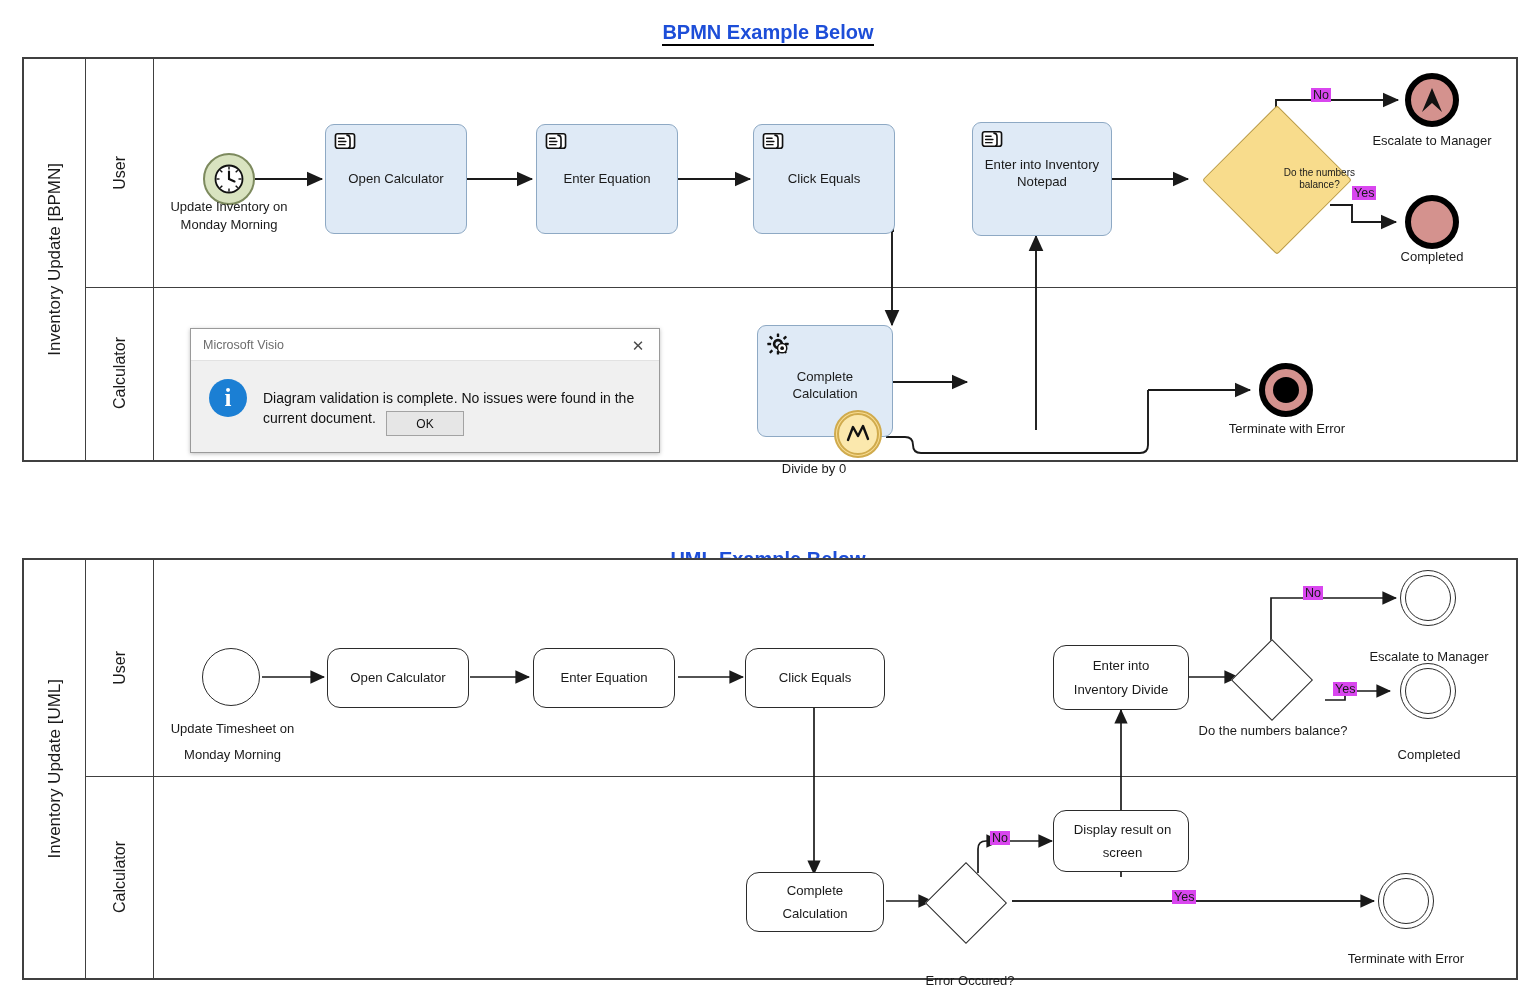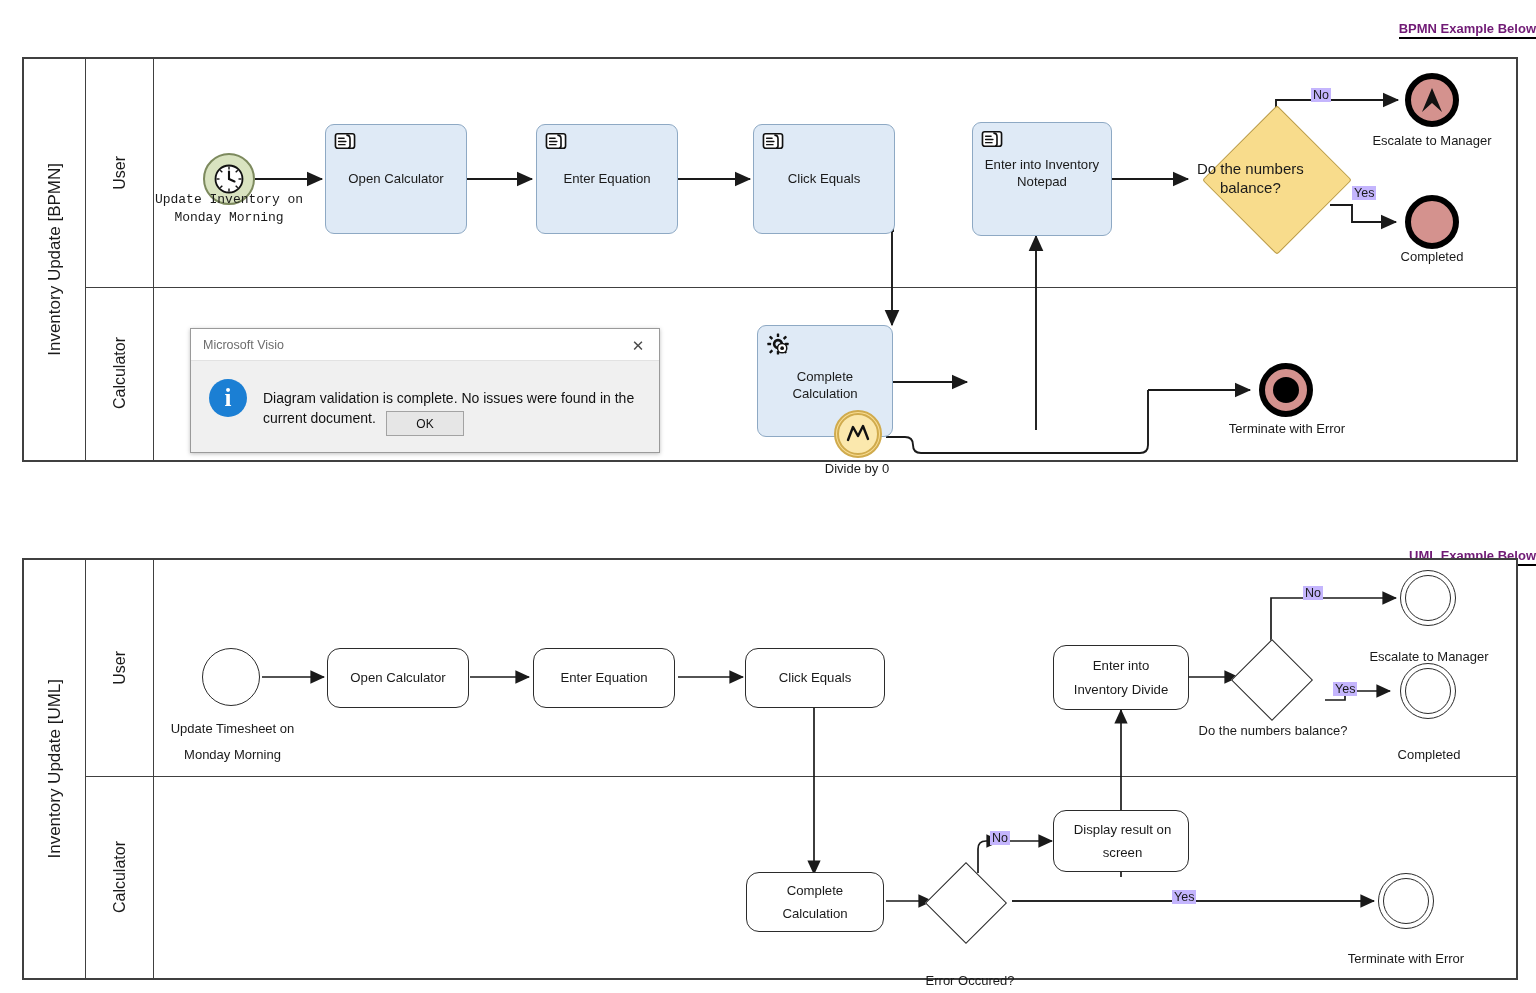--- a/index.html
+++ b/index.html
@@ -5,22 +5,22 @@
   html,body{margin:0;padding:0;}
   body{
     width:1536px;height:993px;background:#ffffff;
     font-family:"Liberation Sans", sans-serif;
     color:#1a1a1a;position:relative;overflow:hidden;
   }
   .stage{position:absolute;left:0;top:0;width:1536px;height:993px;}
 
   
   .section-title{
-    position:absolute;width:100%;text-align:right;
-    font-weight:bold;font-size:13px;color:#701a75;
+    position:absolute;width:100%;text-align:center;
+    font-weight:bold;font-size:20px;color:#1d4ed8;
   }
   .section-title span{border-bottom:2px solid #000;padding-bottom:1px;}
 
   
   .pool{position:absolute;border:2px solid #404040;background:#fff;box-sizing:border-box;}
   .pool-title{
     position:absolute;left:0;top:0;bottom:0;width:62px;
     border-right:1.5px solid #404040;box-sizing:border-box;
     display:flex;align-items:center;justify-content:center;
   }
@@ -50,22 +50,22 @@
     font-size:13.2px;color:#1a1a1a;line-height:1.3;padding:6px 8px;
   }
   .bpmn-task.top-align{align-items:flex-start;padding-top:33px;}
   .task-ico{position:absolute;left:8px;top:6px;width:22px;height:20px;}
 
   .bpmn-gateway{
     width:130px;height:110px;background:#f8dc8c;border:1.3px solid #b99a45;
     transform:rotate(45deg);border-radius:3px;
   }
   .gw-label{
-    position:absolute;text-align:center;font-size:15px;line-height:1.25;color:#1a1a1a;
-    display:flex;align-items:center;justify-content:flex-start;
+    position:absolute;text-align:center;font-size:10px;line-height:1.25;color:#1a1a1a;
+    display:flex;align-items:center;justify-content:flex-end;
   }
 
   .evt{position:absolute;border-radius:50%;box-sizing:border-box;}
   .evt-start-timer{
     width:52px;height:52px;background:#d9e3c0;border:2.2px solid #7d8a5e;
     display:flex;align-items:center;justify-content:center;
   }
   .evt-end{
     width:54px;height:54px;background:#d4928e;border:6px solid #000;
   }
@@ -84,21 +84,21 @@
   }
   .evt-boundary .inner{
     width:38px;height:38px;border-radius:50%;border:2px solid #d0ab4d;
     display:flex;align-items:center;justify-content:center;background:#fbe8ad;
   }
 
   .nlabel{
     position:absolute;text-align:center;font-size:13px;line-height:1.35;color:#1a1a1a;
   }
   .flow-label{
-    position:absolute;font-size:12.5px;color:#1a1a1a;background:#c4b5fd;padding:0 2px;
+    position:absolute;font-size:12.5px;color:#1a1a1a;background:#d946ef;padding:0 2px;
   }
 
   
   .uml-task{
     background:#fff;border:1.3px solid #2b2b2b;border-radius:13px;
     display:flex;align-items:center;justify-content:center;text-align:center;
     font-size:13.2px;color:#1a1a1a;line-height:1.9;padding:4px 8px;
   }
   .uml-start{width:58px;height:58px;border-radius:50%;border:1.4px solid #2b2b2b;background:#fff;}
   .uml-end{
@@ -199,21 +199,21 @@
           <line x1="8.2" y1="8.2" x2="10.3" y2="10.3"></line>
             <line x1="23.7" y1="23.7" x2="25.8" y2="25.8"></line>
           <line x1="25.8" y1="8.2" x2="23.7" y2="10.3"></line>
             <line x1="10.3" y1="23.7" x2="8.2" y2="25.8"></line>
         </g>
         <line x1="17" y1="17" x2="17" y2="9.5" stroke="#111" stroke-width="2.1" stroke-linecap="round"></line>
         <line x1="17" y1="17" x2="22.5" y2="19.5" stroke="#111" stroke-width="2.1" stroke-linecap="round"></line>
       </svg>
     </div>
   </div>
-  <div class="nlabel" style="left:148px;top:191px;width:162px;font-family:Liberation Mono, monospace;">
+  <div class="nlabel" style="left:148px;top:198px;width:162px;">
     <div>Update Inventory on</div>
     <div>Monday Morning</div>
   </div>
 
   <div class="node bpmn-task" style="left:325px;top:124px;width:142px;height:110px;">
     <svg class="task-ico" viewBox="0 0 24 22">
       <rect x="1.5" y="3" width="21" height="16" rx="2.5" fill="#fff" stroke="#111" stroke-width="1.8"></rect>
       <path d="M5,8 h6 M5,11.5 h8 M5,15 h7" stroke="#111" stroke-width="1.6" stroke-linecap="round"></path>
       <path d="M13.5,4.5 q4,0 4,4 v8 q0,2 -2,2" fill="none" stroke="#111" stroke-width="1.8"></path>
     </svg>
@@ -297,21 +297,21 @@
 
   <div class="node" style="left:834px;top:410px;">
     <div class="evt evt-boundary" style="position:relative;">
       <div class="inner">
         <svg width="26" height="24" viewBox="0 0 26 24">
           <path d="M3,18 L8,5 L13,14 L18,4 L23,17" fill="none" stroke="#111" stroke-width="2.4" stroke-linejoin="round" stroke-linecap="round"></path>
         </svg>
       </div>
     </div>
   </div>
-  <div class="nlabel" style="left:793px;top:460px;width:128px;">Divide by 0</div>
+  <div class="nlabel" style="left:750px;top:460px;width:128px;">Divide by 0</div>
 
   <div class="node" style="left:1259px;top:363px;">
     <div class="evt evt-terminate" style="position:relative;">
       <div class="core"></div>
     </div>
   </div>
   <div class="nlabel" style="left:1212px;top:420px;width:150px;">Terminate with Error</div>
 
   <div class="dialog" style="left:190px;top:328px;width:470px;height:125px;">
     <div class="dlg-titlebar">

